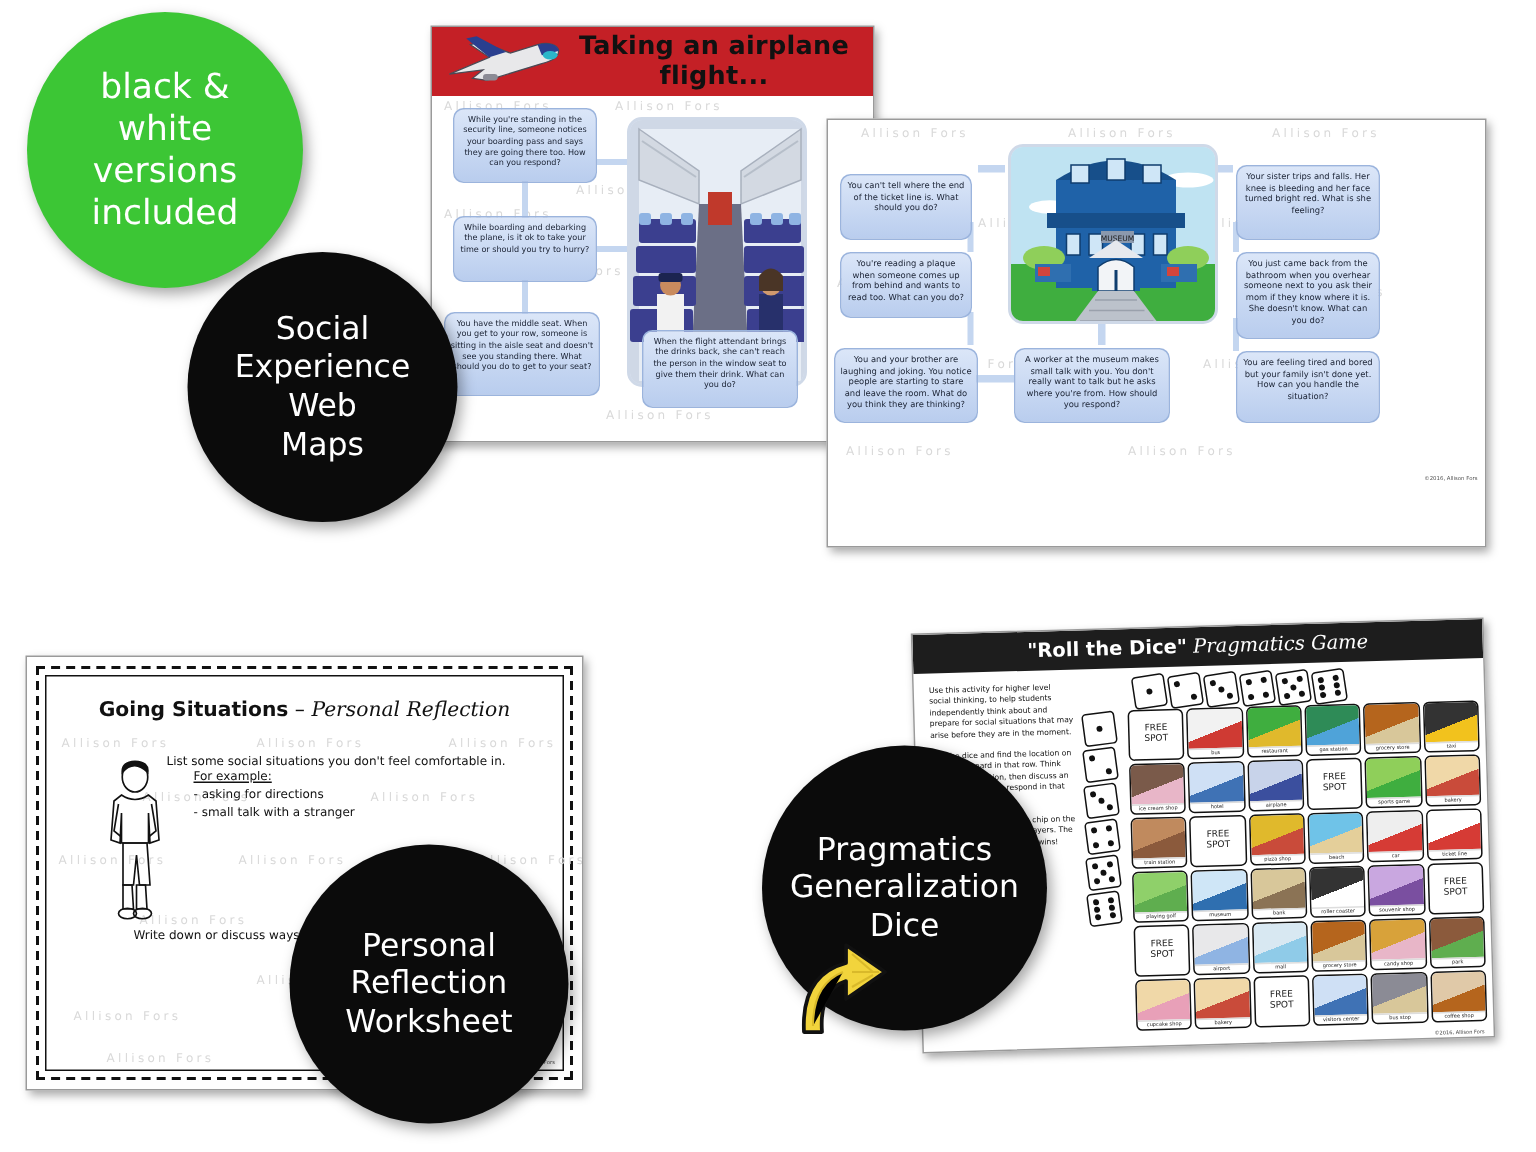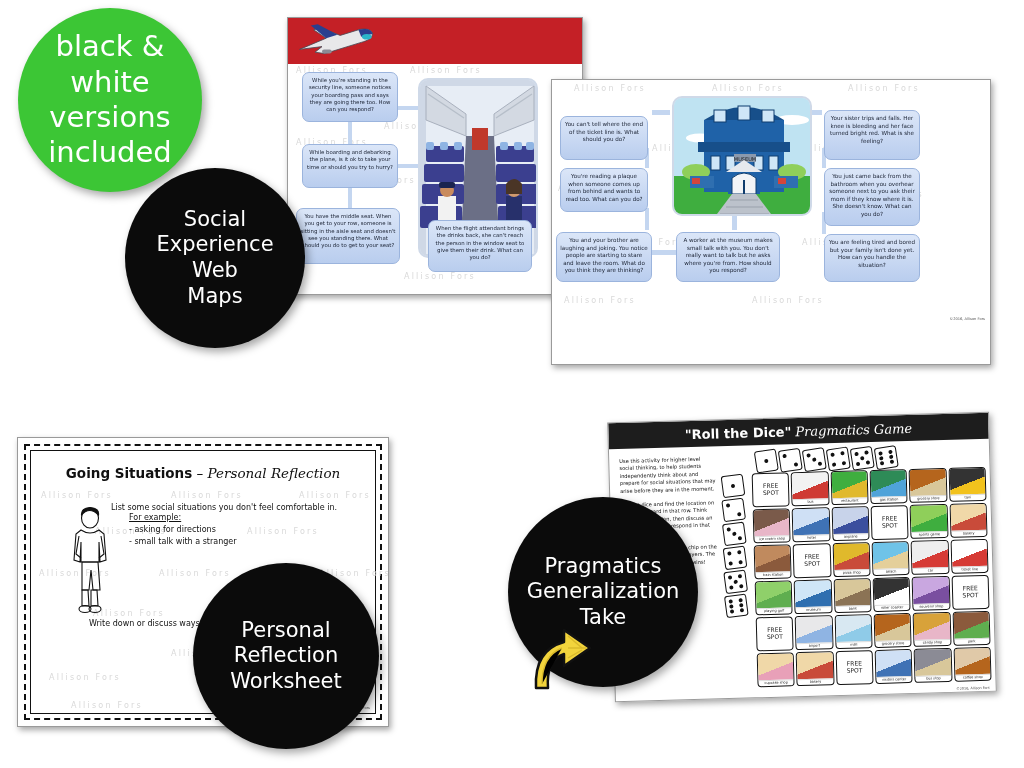--- a/index.html
+++ b/index.html
@@ -144,21 +144,21 @@
 
   
   .circle {
     position: absolute; border-radius: 50%;
     display: flex; align-items: center; justify-content: center;
     text-align: center; color: #fff;
     font-family: "DejaVu Sans", sans-serif;
     box-shadow: 3px 4px 9px rgba(0,0,0,.35);
     line-height: 1.22;
   }
-  #circle-bw { left: 18px; top: 8px; width: 184px; height: 184px; background: #3cc635; font-size: 29px; }
+  #circle-bw { left: 18px; top: 8px; width: 184px; height: 184px; background: #3cc635; font-size: 23px; }
   #circle-webmaps { left: 125px; top: 168px; width: 180px; height: 180px; background: #0b0b0b; font-size: 21px; }
   #circle-reflection { left: 193px; top: 563px; width: 186px; height: 186px; background: #0b0b0b; font-size: 21px; }
   #circle-pragmatics { left: 508px; top: 497px; width: 190px; height: 190px; background: #0b0b0b; font-size: 21px; }
 
   
   #arrow { position: absolute; left: 530px; top: 622px; width: 70px; height: 70px; }
 
   
   #caption {
     position: absolute; left: 520px; top: 706px; width: 492px;
@@ -173,20 +173,21 @@
 
   <div class="doc" id="doc-airplane">
     <div class="doc-header">
       <svg class="plane-icon" viewBox="0 0 120 56">
         <path d="M8 40 L46 24 L28 12 L38 9 L66 20 L92 12 C102 9 112 12 112 18 C112 24 104 28 96 30 L44 46 L30 44 L40 36 Z" fill="#e8e8ea" stroke="#4a4a55" stroke-width="1.2"></path>
         <path d="M46 24 L24 6 L34 4 L62 19 Z" fill="#2a3f8f"></path>
         <path d="M92 12 C102 9 112 12 112 18 L96 22 Z" fill="#2a3f8f"></path>
         <ellipse cx="104" cy="22" rx="7" ry="4" fill="#2bb6c9"></ellipse>
         <rect x="40" y="40" width="14" height="6" rx="3" fill="#8b8b95"></rect>
       </svg>
+      <div class="doc-title">Taking an airplane flight...</div>
     </div>
     <div class="doc-body">
       <div class="wm" style="left:8px;  top:2px;">Allison Fors</div>
       <div class="wm" style="left:122px;top:2px;">Allison Fors</div>
       <div class="wm" style="left:96px; top:58px;">Allison Fors</div>
       <div class="wm" style="left:8px;  top:74px;">Allison Fors</div>
       <div class="wm" style="left:56px; top:112px;">Allison Fors</div>
       <div class="wm" style="left:14px; top:150px;">Allison Fors</div>
       <div class="wm" style="left:160px;top:150px;">Allison Fors</div>
       <div class="wm" style="left:116px;top:208px;">Allison Fors</div>
@@ -635,21 +636,21 @@
 Maps</span>
   </div>
   <div class="circle" id="circle-reflection">
     <span style="white-space:pre-line">Personal
 Reflection
 Worksheet</span>
   </div>
   <div class="circle" id="circle-pragmatics">
     <span style="white-space:pre-line">Pragmatics
 Generalization
-Take</span>
+Dice</span>
   </div>
 
   <svg id="arrow" viewBox="0 0 70 70">
     <path d="M6 66 Q4 28 34 20 L34 8 L60 26 L34 44 L34 32 Q16 38 18 66 Z" fill="#f2d43c" stroke="#111" stroke-width="2.5" stroke-linejoin="round"></path>
     <g stroke="#d9b92a" stroke-width="1.4">
       <path d="M12 62 Q12 34 32 26"></path>
       <path d="M38 14 L52 26"></path>
       <path d="M38 26 L56 26"></path>
       <path d="M38 36 L52 28"></path>
     </g>

